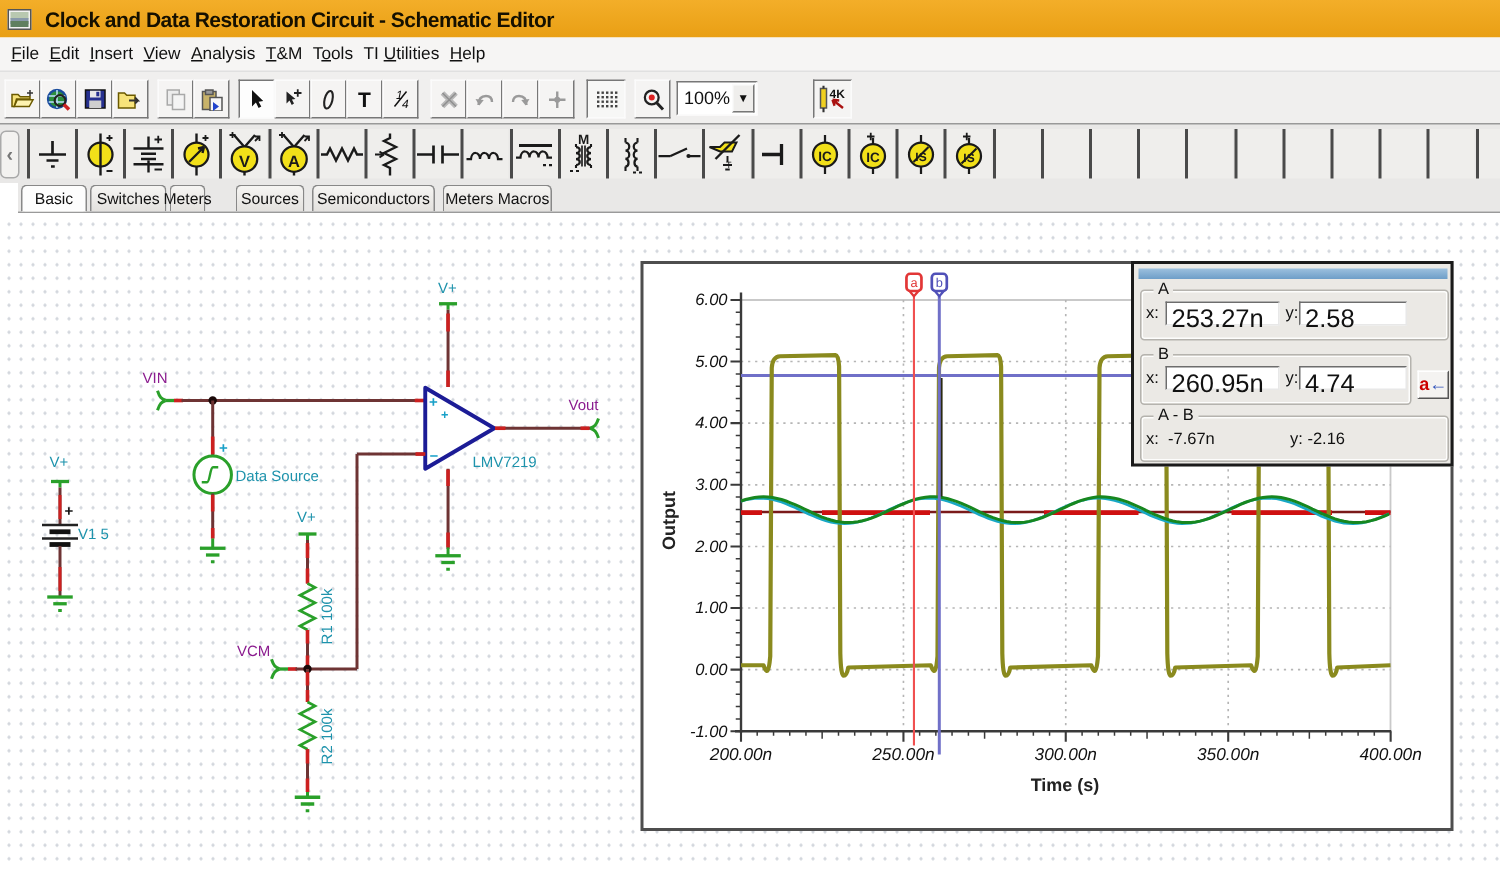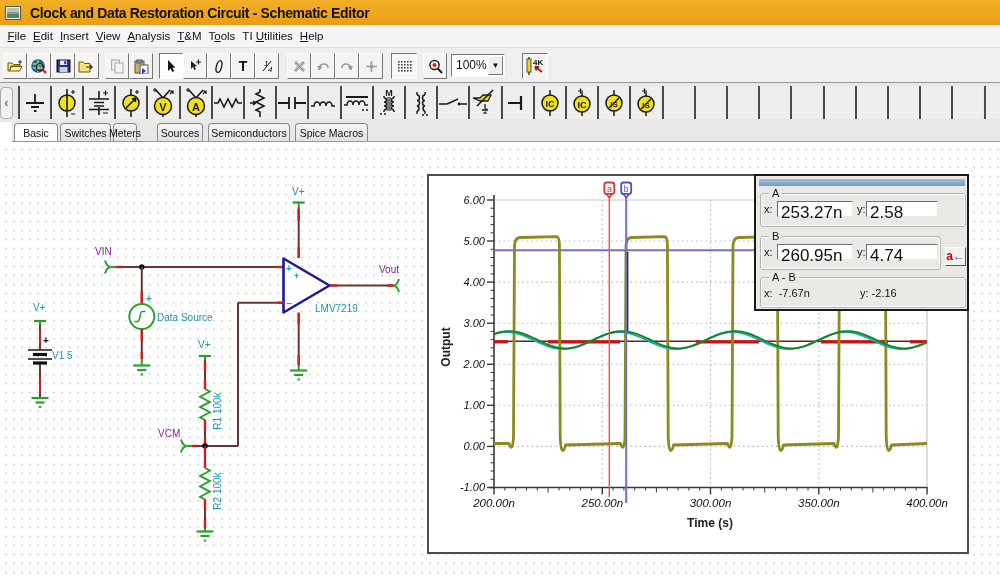--- a/index.html
+++ b/index.html
@@ -167,21 +167,21 @@
     </div>
 <div class="b1" style="left:423px">
       <svg width="15" height="15" viewBox="0 0 15 15">
         <circle cx="6.5" cy="6" r="4.6" fill="none" stroke="#222" stroke-width="1.5"></circle>
         <circle cx="6.5" cy="6" r="2" fill="#dd2222"></circle>
         <path d="M9.8,9.5 L14,14" stroke="#222" stroke-width="2"></path>
       </svg>
     </div>
 <div style="position:absolute;left:451px;top:6px;width:54px;height:23px;background:#fff;border:1px solid;border-color:#777 #fbfbfb #fbfbfb #777;font-size:12px;color:#111;padding:3px 0 0 4px">100%</div>
 <div style="position:absolute;left:488px;top:8px;width:15px;height:19px;background:#efeeec;border:1px solid;border-color:#fbfbfb #777 #777 #fbfbfb;text-align:center;font-size:8px;color:#111;line-height:18px">▼</div>
-<div class="b1" style="left:522px;width:26px;border-color:#777 #fbfbfb #fbfbfb #777">
+<div class="b1" style="left:542px;width:26px;border-color:#777 #fbfbfb #fbfbfb #777">
       <svg width="22" height="18" viewBox="0 0 22 18">
         <rect x="3" y="2" width="4" height="13" fill="#f0d020" stroke="#555"></rect>
         <path d="M5,0 v2 M5,15 v3" stroke="#333" stroke-width="1.4"></path>
         <text x="9" y="8" font-size="8" font-weight="bold" fill="#111">4K</text>
         <path d="M18,15 L11,9.5 M11,9.5 l4.5,0.5 m-4.5,-0.5 l1.4,4" stroke="#aa1111" stroke-width="1.6" fill="none"></path>
       </svg>
     </div>
 </div>
 <div id="tb2">
 <div style="position:absolute;left:0px;top:4px;width:13px;height:32px;background:#f3f2f0;border:1px solid #aaa;border-radius:4px;font-size:13px;color:#777;text-align:center;line-height:30px;font-weight:bold">‹</div>
@@ -337,21 +337,21 @@
 <div class="cell" style="left:919.1px;width:32.2px"></div>
 <div class="cell" style="left:951.3px;width:32.2px"></div>
 <div style="position:absolute;left:983.5px;top:3px;width:16.5px;height:33px;background:#efeeec;border-left:2px solid #4a4a4a"></div>
 </div>
 <div id="tabs">
 <div class="tab act" style="left:2px;width:44px">Basic</div>
 <div class="tab" style="left:48px;width:51px">Switches</div>
 <div class="tab" style="left:101px;width:24px">Meters</div>
 <div class="tab" style="left:145px;width:46px">Sources</div>
 <div class="tab" style="left:196px;width:82px">Semiconductors</div>
-<div class="tab" style="left:283px;width:73px">Spice Macros</div>
+<div class="tab" style="left:283px;width:73px">Meters Macros</div>
 <div style="position:absolute;left:0;top:19px;width:1000px;height:1px;background:#fcfcfc;border-top:1px solid #9a9a9a"></div>
 </div>
 <div id="schem"></div>
 <div id="scope"></div>
 <svg id="circuit" style="position:absolute;left:0;top:142px" width="1000" height="437" viewBox="0 142 1000 437">
 <text x="33" y="311" font-size="10" font-weight="normal" fill="#1e93ac" text-anchor="start">V+</text>
 <line x1="34" y1="321" x2="46" y2="321" stroke="#2aa02a" stroke-width="2.2" stroke-linecap="butt"></line>
     <line x1="40" y1="321" x2="40" y2="325" stroke="#2aa02a" stroke-width="2" stroke-linecap="butt"></line>
 <line x1="40" y1="325" x2="40" y2="350" stroke="#6e3434" stroke-width="2" stroke-linecap="butt"></line>
 <line x1="40" y1="330" x2="40" y2="346" stroke="#cc2020" stroke-width="2" stroke-linecap="butt"></line>

